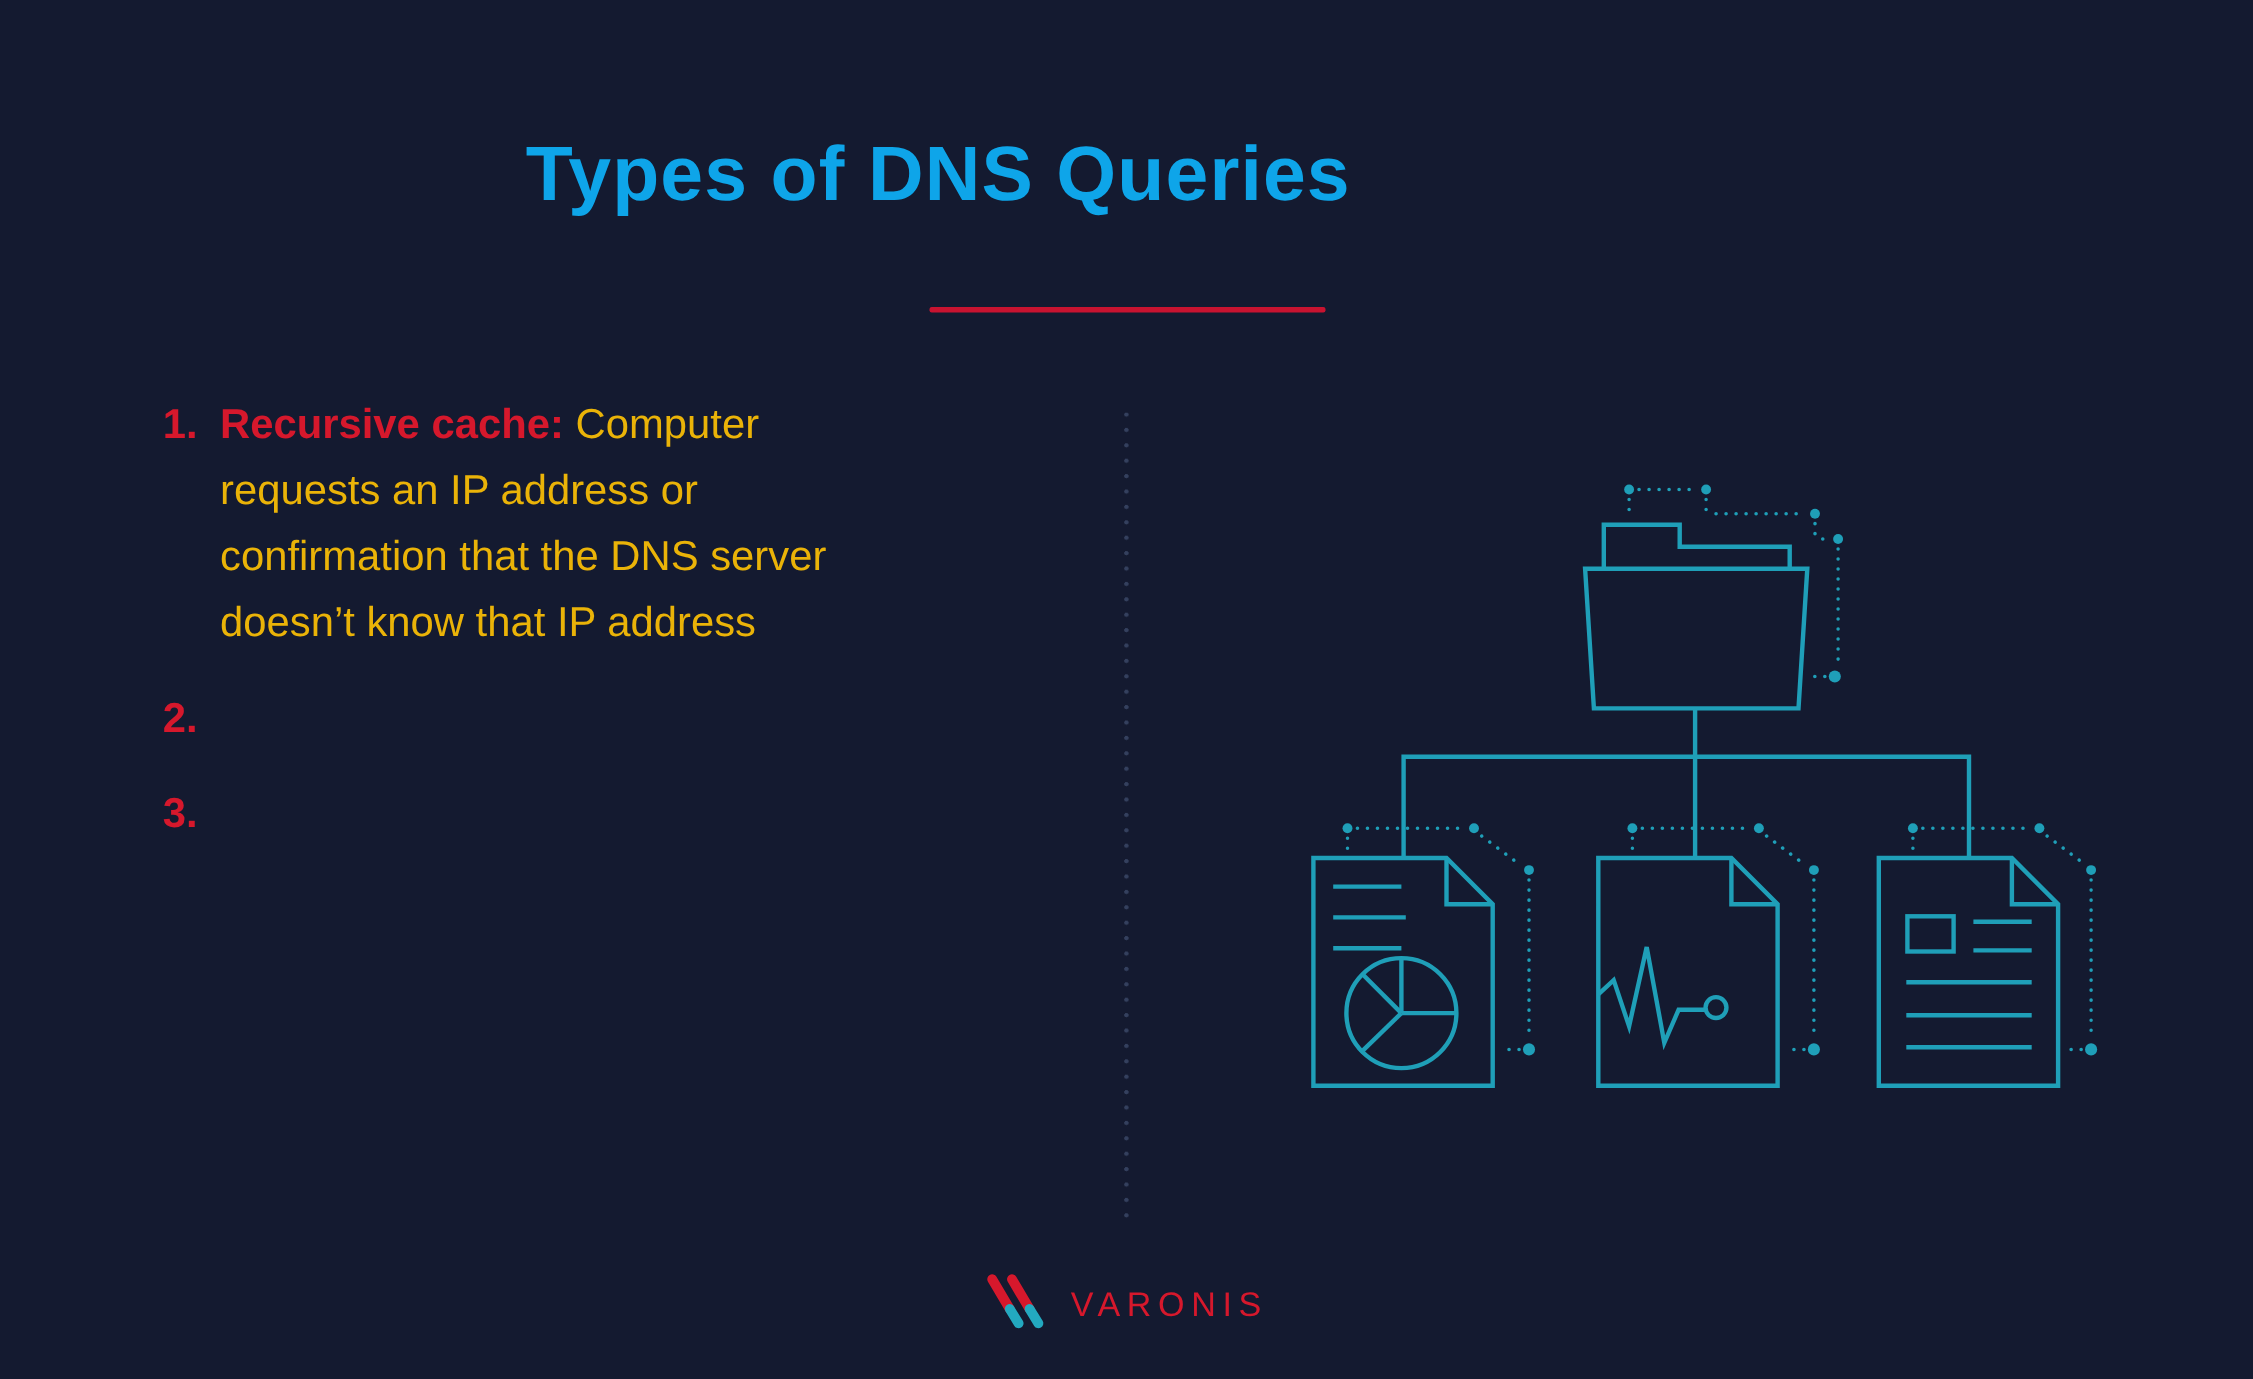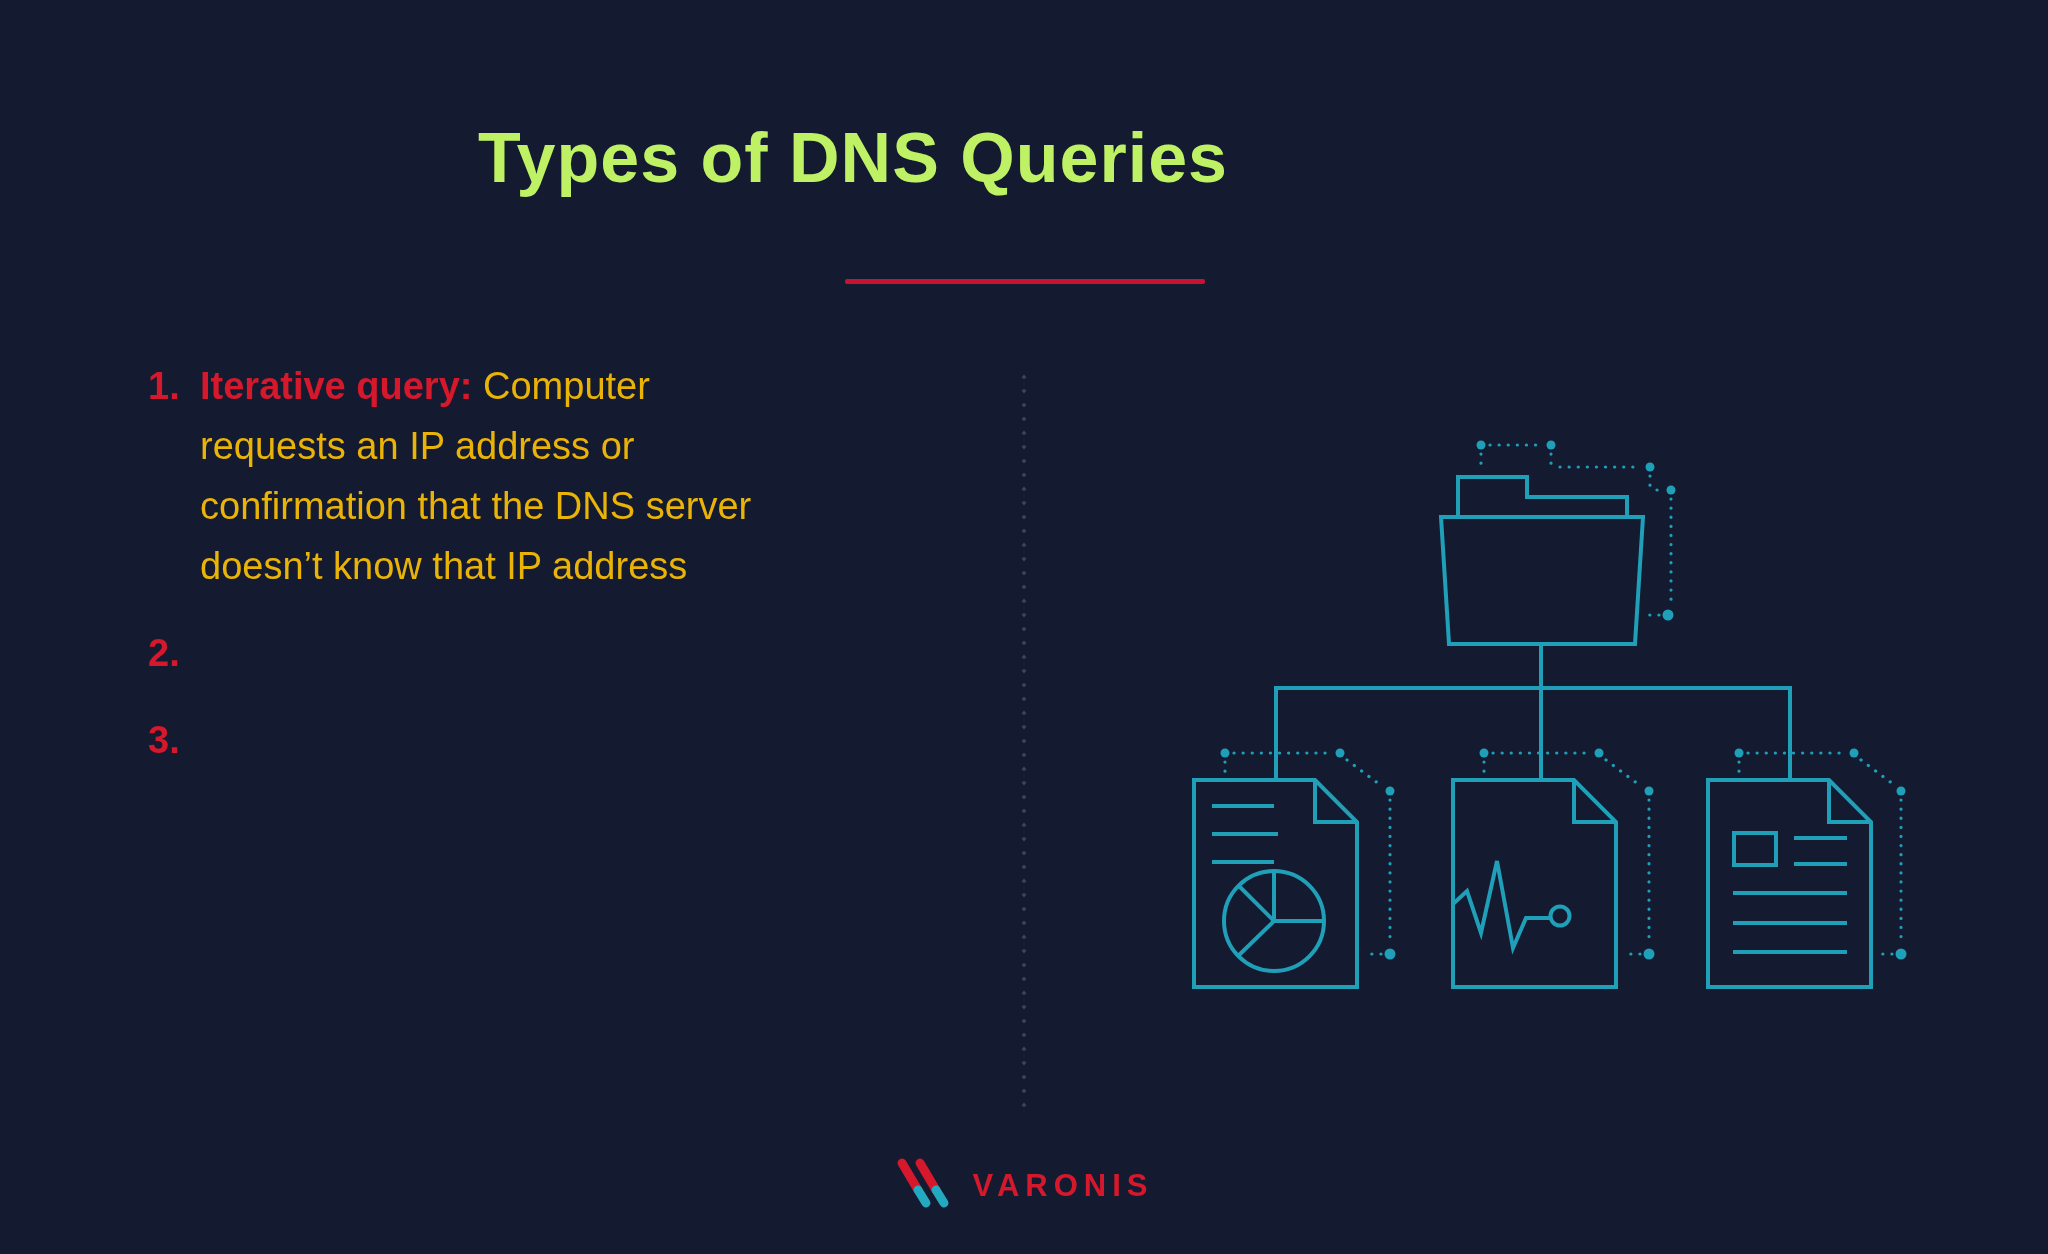--- a/index.html
+++ b/index.html
@@ -3,21 +3,21 @@
 <meta charset="utf-8">
 <style>
   html,body{margin:0;padding:0;}
   body{
     width:2048px;height:1254px;position:relative;overflow:hidden;
     background:#141a30;
     font-family:"Liberation Sans", sans-serif;
   }
   .title{
     position:absolute;top:118px;left:0;width:1706px;
-    text-align:center;color:#bef264;font-size:70px;font-weight:700;
+    text-align:center;color:#0ea5e9;font-size:70px;font-weight:700;
     letter-spacing:1px;
   }
   .divider{
     position:absolute;left:845px;top:279px;width:360px;height:5px;
     background:#c81330;border-radius:2px;
   }
   .list{
     position:absolute;left:148px;top:356px;width:800px;
     color:#e9ecf2;font-size:38px;line-height:60px;
   }
@@ -35,35 +35,35 @@
   }
   .illustration{position:absolute;left:1150px;top:430px;width:780px;height:570px;}
   .illustration .ln{stroke:#1f9fb8;stroke-width:4;fill:none;stroke-linejoin:miter;}
   .illustration .dot-line{stroke:#1f9fb8;stroke-width:3.2;fill:none;stroke-linecap:round;stroke-dasharray:0.1 9;}
   .illustration .nub{fill:#1f9fb8;stroke:none;}
   .logo{
     position:absolute;left:0;top:1148px;width:2048px;height:70px;
     display:flex;align-items:center;justify-content:center;gap:16px;
   }
   .logo-word{
-    color:#d6182c;font-size:31px;font-weight:700;letter-spacing:6px;
+    color:#d6182c;font-size:31px;font-weight:400;letter-spacing:6px;
     padding-top:6px;
   }
 </style>
 </head>
 <body>
 
 <div class="title">Types of DNS Queries</div>
 
 <div class="divider"></div>
 
 <div class="list">
   <div class="list-item">
     <div class="item-number">1.</div>
-    <div class="item-body"><span class="item-term">Iterative query:</span><span class="item-desc"> Computer requests an IP address or confirmation that the DNS server doesn’t know that IP address</span></div>
+    <div class="item-body"><span class="item-term">Recursive cache:</span><span class="item-desc"> Computer requests an IP address or confirmation that the DNS server doesn’t know that IP address</span></div>
   </div>
   <div class="list-item">
     <div class="item-number">2.</div>
   </div>
   <div class="list-item">
     <div class="item-number">3.</div>
   </div>
 </div>
 
 <div class="v-separator"></div>

